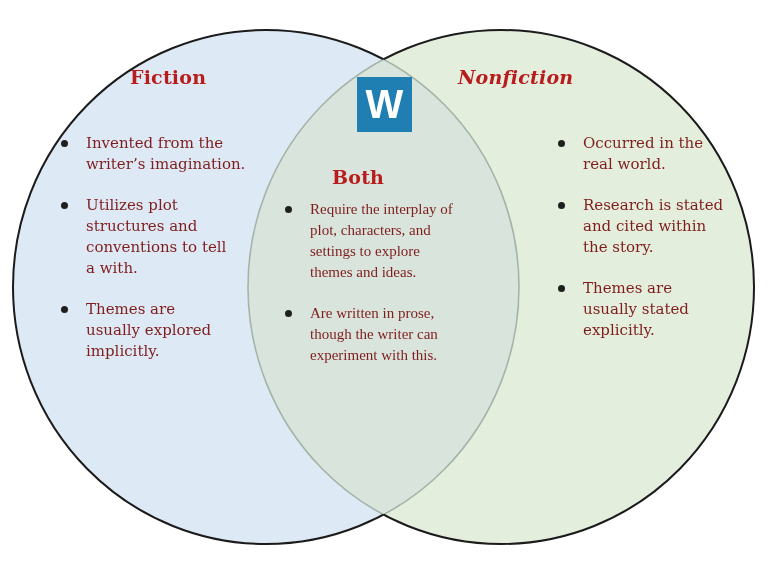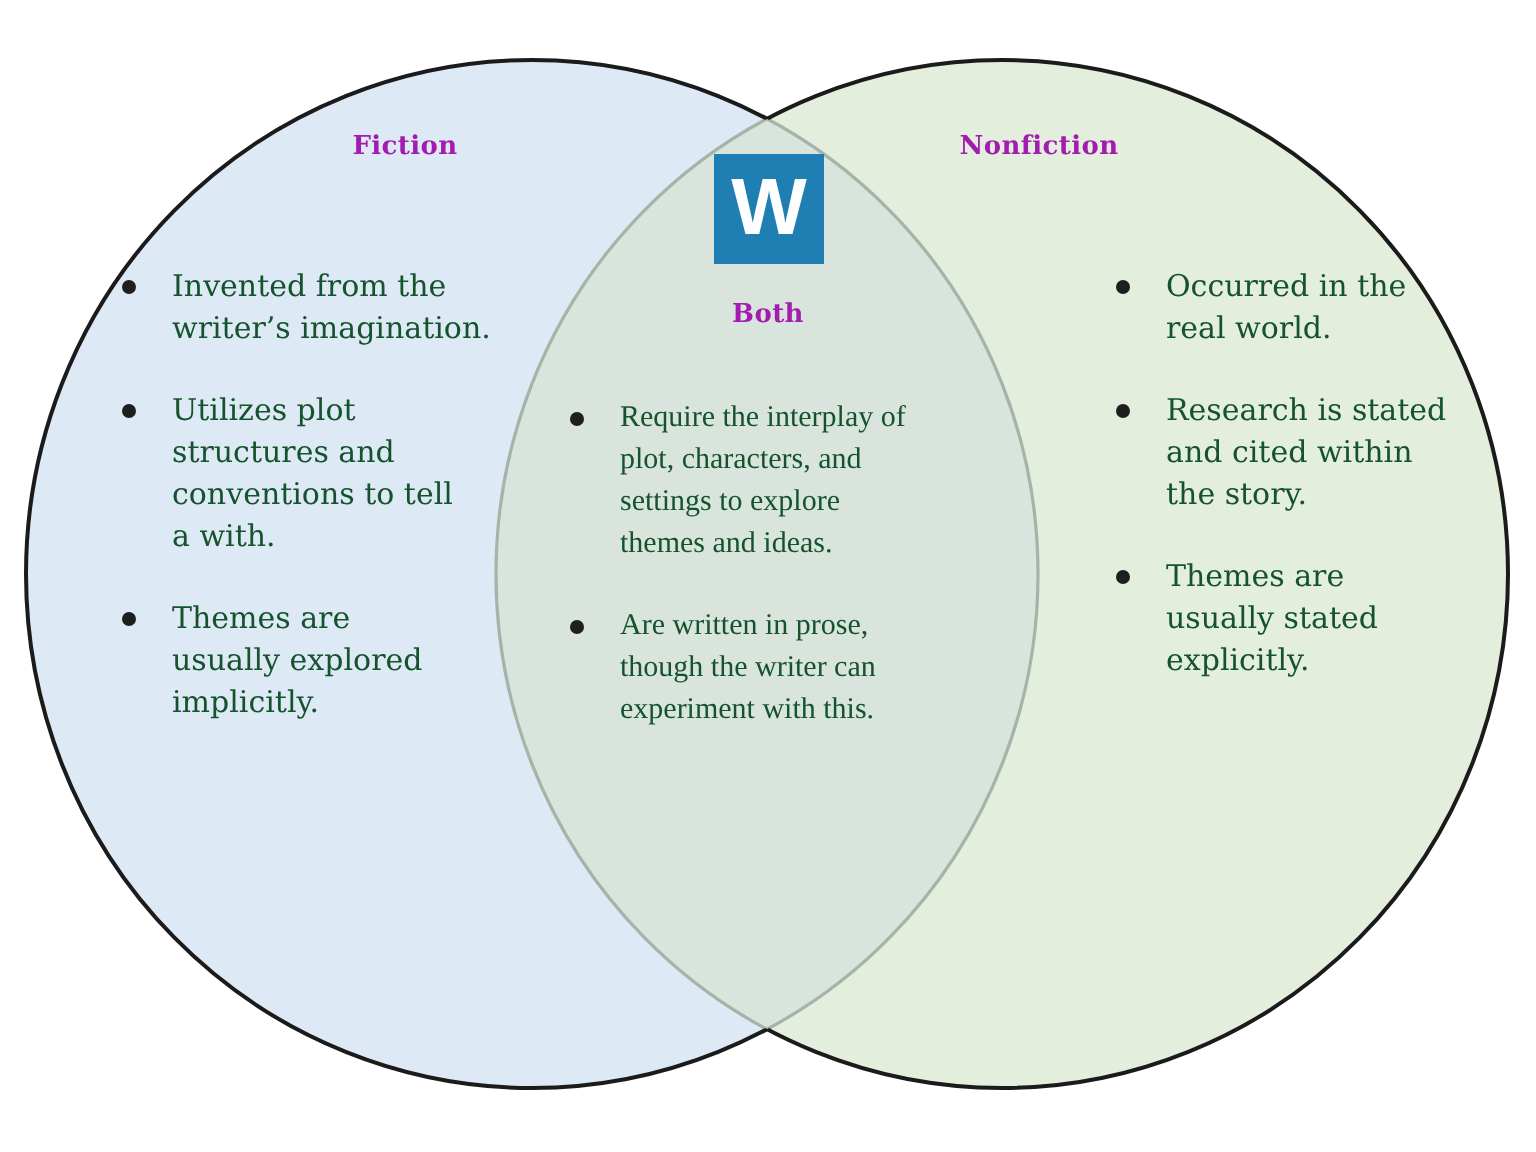--- a/index.html
+++ b/index.html
@@ -8,50 +8,49 @@
     position: relative;
     width: 768px;
     height: 576px;
     background: #ffffff;
     overflow: hidden;
   }
   .venn-svg { position: absolute; left: 0; top: 0; }
 
   .circle-title {
     position: absolute;
-    font-size: 13px;
+    font-size: 19px;
     font-weight: 700;
-    color: #a21caf;
-    text-align: center;
+    color: #b91c1c;
     letter-spacing: 0.2px;
   }
   .title-fiction    { left: 130px; top: 66px; width: 145px; }
-  .title-nonfiction { left: 437px; top: 66px; width: 165px; }
-  .title-both       { left: 332px; top: 150px; width: 104px; }
+  .title-nonfiction { left: 458px; top: 66px; width: 165px; font-style: italic; }
+  .title-both       { left: 332px; top: 166px; width: 104px; }
 
   .w-logo {
     position: absolute;
     left: 357px; top: 77px;
     width: 55px; height: 55px;
     display: flex; align-items: center; justify-content: center;
   }
   .w-logo-letter {
     font-family: "Liberation Sans", sans-serif;
     font-weight: 700;
     font-size: 40px;
     line-height: 55px;
   }
 
   .vlist {
     position: absolute;
     margin: 0; padding: 0;
     list-style: none;
     font-size: 15px;
     line-height: 21px;
-    color: #14532d;
+    color: #7f1d1d;
   }
   .vlist li {
     position: relative;
     padding-left: 30px;
     margin-bottom: 20px;
     white-space: pre-line;
   }
   .vlist li::before {
     content: "";
     position: absolute;

